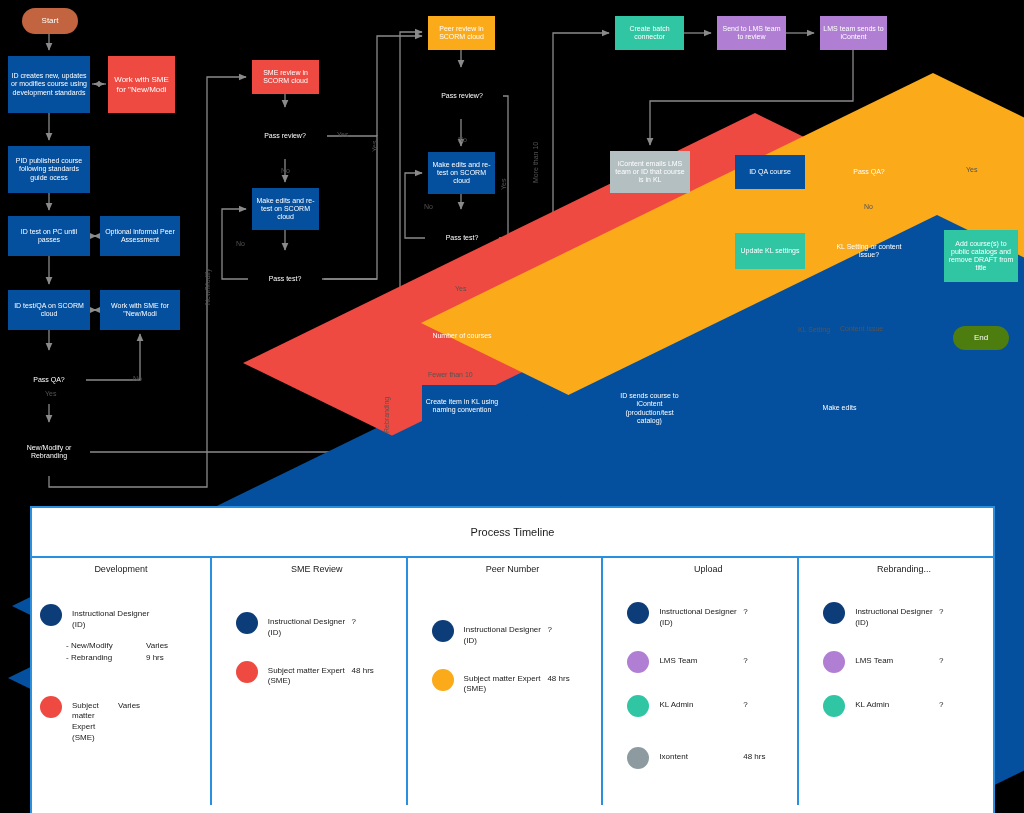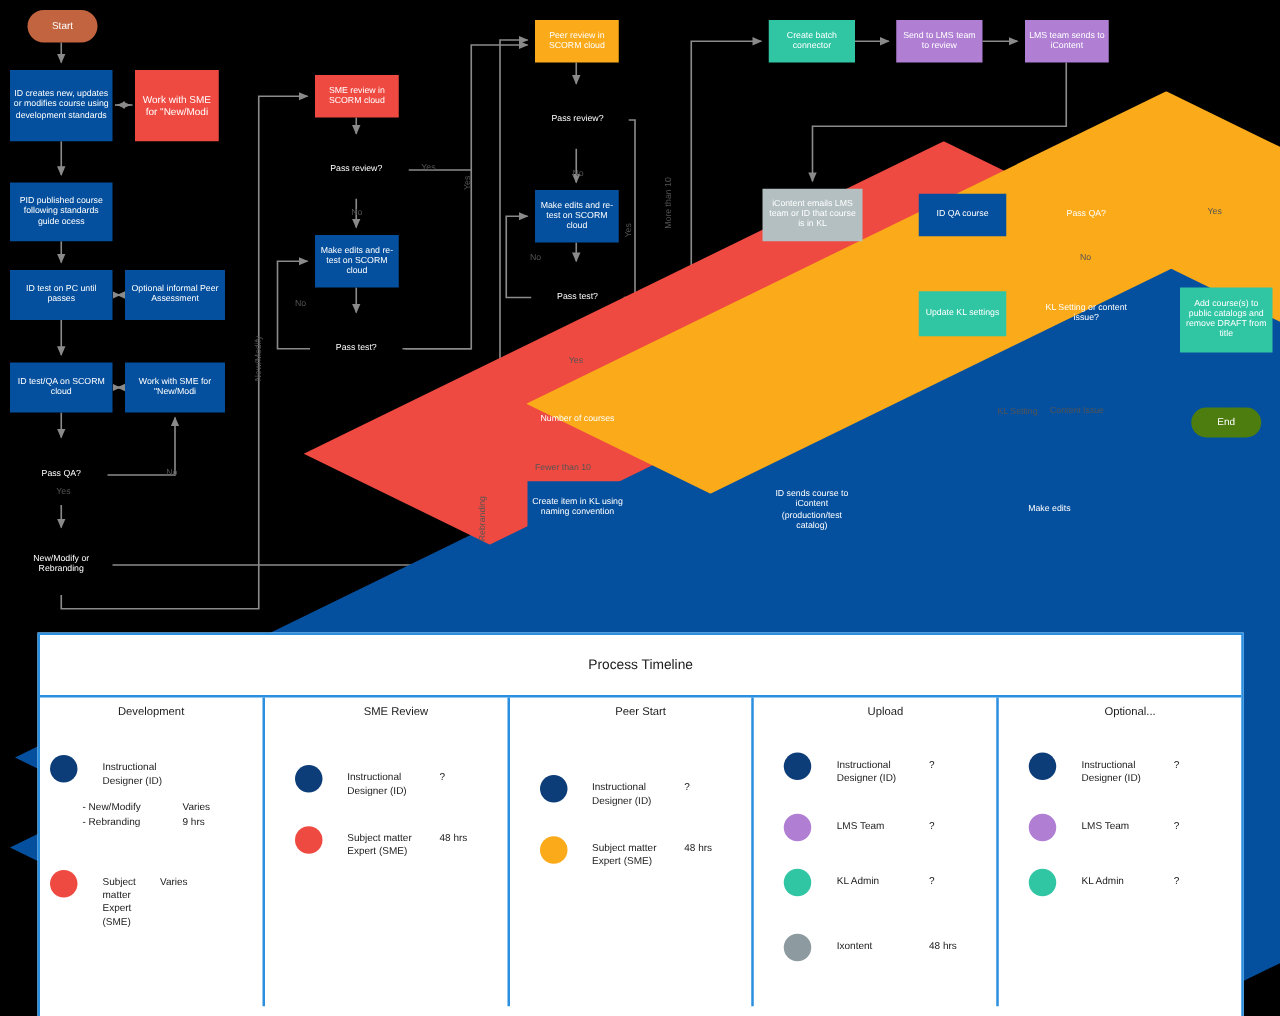--- a/index.html
+++ b/index.html
@@ -24,21 +24,21 @@
   #tl-title{height:48px;display:flex;align-items:center;justify-content:center;
             font-size:11px;color:#1a1a1a;border-bottom:2px solid #2b8fe0;}
   #tl-cols{display:flex;height:247px;gap:16px;}
   .tl-col{flex:1;border-right:2px solid #2b8fe0;box-sizing:border-box;
           position:relative;padding-top:6px;}
   .tl-col:last-child{border-right:none;}
   .tl-head{text-align:center;font-size:9px;color:#1a1a1a;margin-bottom:4px;}
   .tl-rows{position:relative;padding:0 8px;}
   .tl-row{display:flex;align-items:flex-start;margin-bottom:4px;}
   .dot{width:22px;height:22px;border-radius:50%;flex:0 0 22px;margin-right:10px;}
-  .tl-name{font-size:8px;color:#1a1a1a;flex:1;line-height:1.35;padding-top:5px;margin-left:10px;}
+  .tl-name{font-size:8px;color:#1a1a1a;flex:1;line-height:1.35;padding-top:5px;}
   .tl-val{font-size:8px;color:#1a1a1a;width:46px;text-align:left;padding-top:5px;}
   .sub-row{display:flex;font-size:8px;color:#1a1a1a;margin:3px 0 3px 26px;}
   .sub-k{width:80px;}
 </style>
 </head>
 <body>
 
 <div id="flow">
   <svg id="edges" viewBox="0 0 1024 500">
     <defs>
@@ -284,21 +284,21 @@
             <span class="tl-val">?</span>
           </div>
           <div class="tl-row" style="margin-bottom: 22px;">
             <span class="dot" style="background: rgb(239, 74, 65);"></span>
             <span class="tl-name">Subject matter Expert (SME)</span>
             <span class="tl-val">48 hrs</span>
           </div>
         </div>
       </div>
       <div class="tl-col">
-        <div class="tl-head">Peer Start</div>
+        <div class="tl-head">Peer Number</div>
         <div class="tl-rows" style="padding-top: 42px;">
           <div class="tl-row" style="margin-bottom: 22px;">
             <span class="dot" style="background: rgb(13, 61, 120);"></span>
             <span class="tl-name">Instructional Designer (ID)</span>
             <span class="tl-val">?</span>
           </div>
           <div class="tl-row" style="margin-bottom: 22px;">
             <span class="dot" style="background: rgb(251, 170, 25);"></span>
             <span class="tl-name">Subject matter Expert (SME)</span>
             <span class="tl-val">48 hrs</span>
@@ -324,21 +324,21 @@
             <span class="tl-val">?</span>
           </div>
           <div class="tl-row" style="margin-bottom: 22px;">
             <span class="dot" style="background: rgb(141, 155, 160);"></span>
             <span class="tl-name">Ixontent</span>
             <span class="tl-val">48 hrs</span>
           </div>
         </div>
       </div>
       <div class="tl-col">
-        <div class="tl-head">Optional...</div>
+        <div class="tl-head">Rebranding...</div>
         <div class="tl-rows" style="padding-top: 24px;">
           <div class="tl-row" style="margin-bottom: 22px;">
             <span class="dot" style="background: rgb(13, 61, 120);"></span>
             <span class="tl-name">Instructional Designer (ID)</span>
             <span class="tl-val">?</span>
           </div>
           <div class="tl-row" style="margin-bottom: 22px;">
             <span class="dot" style="background: rgb(176, 127, 212);"></span>
             <span class="tl-name">LMS Team</span>
             <span class="tl-val">?</span>

